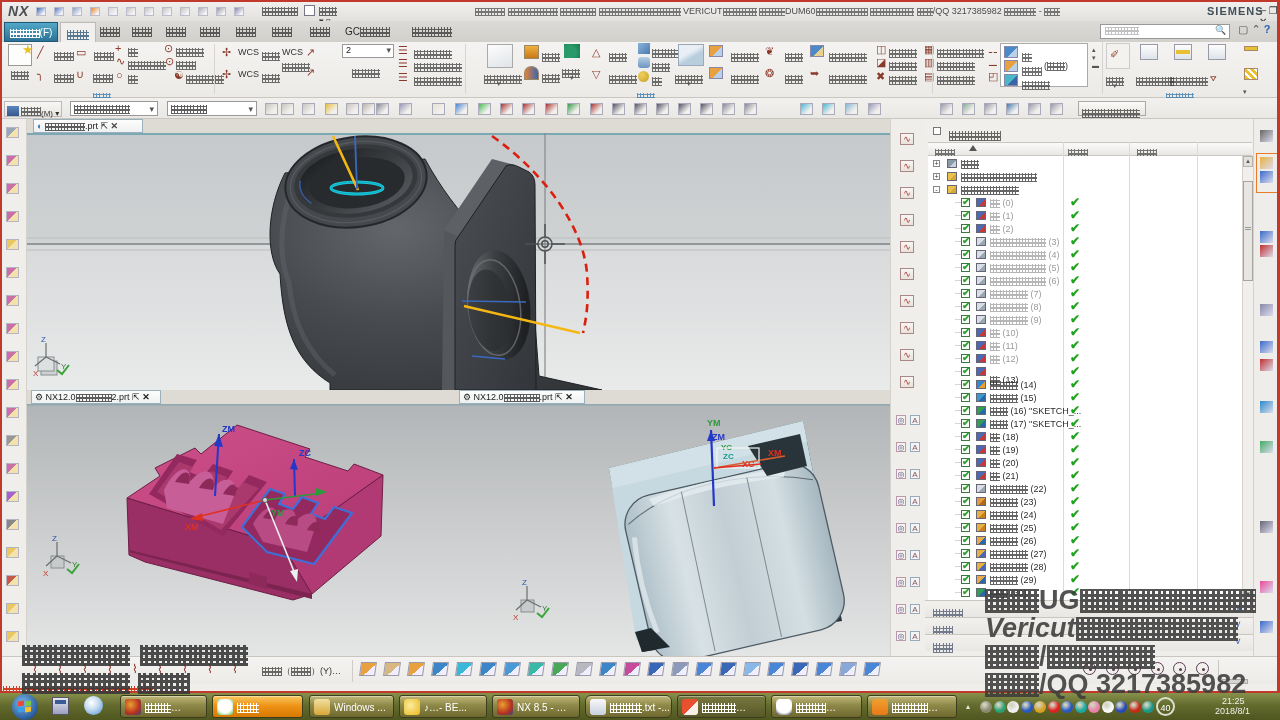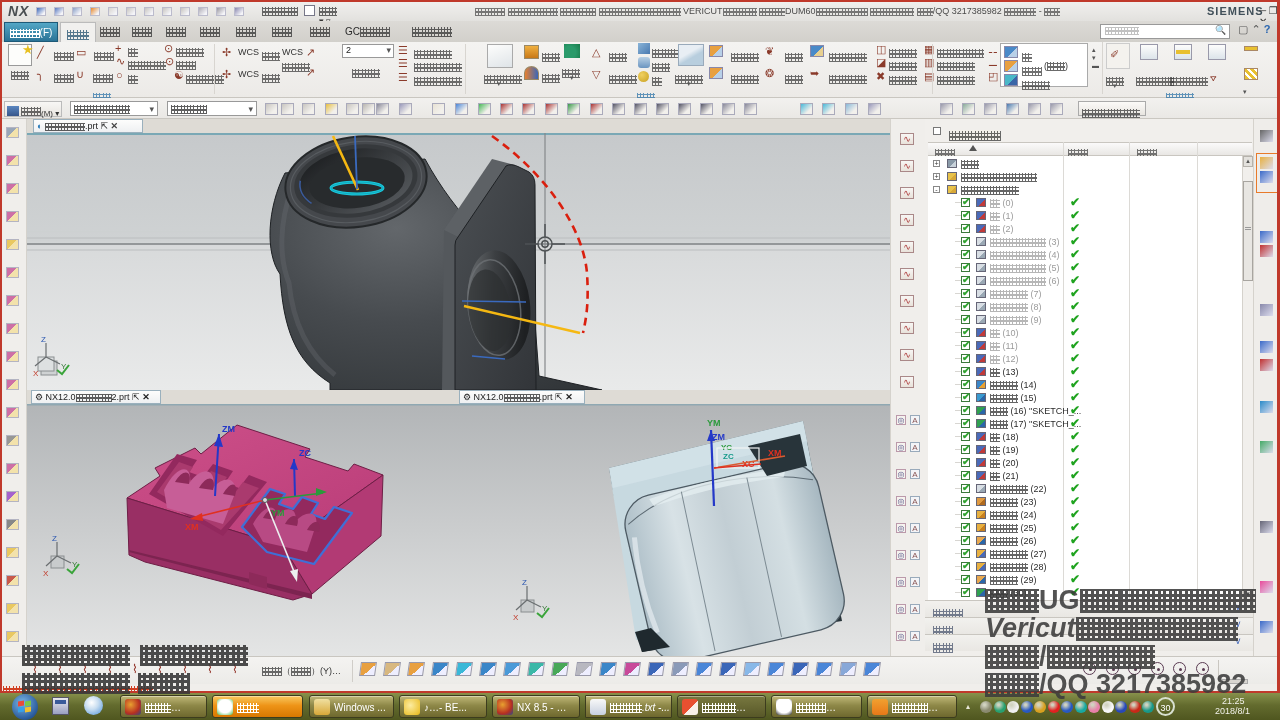--- a/index.html
+++ b/index.html
@@ -586,21 +586,21 @@
     <div style="position: absolute; left: 30px; top: 239px; width: 8px; height: 1px; background: rgb(216, 214, 210);"></div>
     <div style="position: absolute; left: 36px; top: 235px; width: 9px; height: 9px; border: 1.5px solid rgb(60, 122, 60); background: rgb(255, 255, 255);"></div>
     <div style="position: absolute; left: 37px; top: 233px; color: rgb(47, 163, 47); font-size: 10px; font-weight: bold;">✔</div>
     <div style="position: absolute; left: 51px; top: 235px; width: 10px; height: 9px; background: linear-gradient(135deg, rgb(74, 106, 184) 55%, rgb(192, 58, 58) 55%); border: 1px solid rgb(102, 102, 119);"></div>
     <div style="position: absolute; left: 65px; top: 235px; white-space: nowrap; font-size: 9px; color: rgb(155, 155, 155);"><span class="cj" style="width:10px;height:9px"></span> (12)</div>
     <div style="position: absolute; left: 145px; top: 232px; color: rgb(31, 163, 31); font-size: 12px; font-weight: bold;">✔</div>
     <div style="position: absolute; left: 30px; top: 252px; width: 8px; height: 1px; background: rgb(216, 214, 210);"></div>
     <div style="position: absolute; left: 36px; top: 248px; width: 9px; height: 9px; border: 1.5px solid rgb(60, 122, 60); background: rgb(255, 255, 255);"></div>
     <div style="position: absolute; left: 37px; top: 246px; color: rgb(47, 163, 47); font-size: 10px; font-weight: bold;">✔</div>
     <div style="position: absolute; left: 51px; top: 248px; width: 10px; height: 9px; background: linear-gradient(135deg, rgb(74, 106, 184) 55%, rgb(192, 58, 58) 55%); border: 1px solid rgb(102, 102, 119);"></div>
-    <div style="position: absolute; left: 65px; top: 248px; white-space: nowrap; font-size: 9px; color: rgb(43, 43, 43);"><span class="cj" style="width:10px;height:9px"></span> (13)</div>
+    <div style="position: absolute; left: 65px; top: 256px; white-space: nowrap; font-size: 9px; color: rgb(43, 43, 43);"><span class="cj" style="width:10px;height:9px"></span> (13)</div>
     <div style="position: absolute; left: 145px; top: 245px; color: rgb(31, 163, 31); font-size: 12px; font-weight: bold;">✔</div>
     <div style="position: absolute; left: 30px; top: 265px; width: 8px; height: 1px; background: rgb(216, 214, 210);"></div>
     <div style="position: absolute; left: 36px; top: 261px; width: 9px; height: 9px; border: 1.5px solid rgb(60, 122, 60); background: rgb(255, 255, 255);"></div>
     <div style="position: absolute; left: 37px; top: 259px; color: rgb(47, 163, 47); font-size: 10px; font-weight: bold;">✔</div>
     <div style="position: absolute; left: 51px; top: 261px; width: 10px; height: 9px; background: linear-gradient(135deg, rgb(58, 134, 200) 55%, rgb(232, 160, 48) 55%); border: 1px solid rgb(102, 102, 119);"></div>
     <div style="position: absolute; left: 65px; top: 261px; white-space: nowrap; font-size: 9px; color: rgb(43, 43, 43);"><span class="cj" style="width:28px;height:9px"></span> (14)</div>
     <div style="position: absolute; left: 145px; top: 258px; color: rgb(31, 163, 31); font-size: 12px; font-weight: bold;">✔</div>
     <div style="position: absolute; left: 30px; top: 278px; width: 8px; height: 1px; background: rgb(216, 214, 210);"></div>
     <div style="position: absolute; left: 36px; top: 274px; width: 9px; height: 9px; border: 1.5px solid rgb(60, 122, 60); background: rgb(255, 255, 255);"></div>
     <div style="position: absolute; left: 37px; top: 272px; color: rgb(47, 163, 47); font-size: 10px; font-weight: bold;">✔</div>
@@ -820,21 +820,21 @@
       <div style="position: absolute; left: 24px; top: 6px; white-space: nowrap; overflow: hidden; width: 57px; font-size: 10px; color: rgb(255, 255, 255);"><span class="cj" style="width:0px;height:10px;color:#fff;opacity:1"></span>Windows ...</div>
     </div>
     <div style="position: absolute; left: 399px; top: 2px; width: 88px; height: 23px; background: linear-gradient(rgb(192, 184, 120), rgb(142, 136, 72) 45%, rgb(110, 104, 46)); border: 1px solid rgb(60, 60, 30); border-radius: 3px; box-shadow: rgba(255, 255, 255, 0.4) 0px 1px 0px inset;">
       <div style="position: absolute; left: 4px; top: 3px; width: 16px; height: 16px; background: radial-gradient(circle at 40% 40%, rgb(252, 236, 160), rgb(232, 184, 24)); border-radius: 3px;"></div>
       <div style="position: absolute; left: 24px; top: 6px; white-space: nowrap; overflow: hidden; width: 60px; font-size: 10px; color: rgb(255, 255, 255);"><span class="cj" style="width:0px;height:10px;color:#fff;opacity:1"></span>♪…- BE...</div>
     </div>
     <div style="position: absolute; left: 492px; top: 2px; width: 88px; height: 23px; background: linear-gradient(rgb(192, 184, 120), rgb(142, 136, 72) 45%, rgb(110, 104, 46)); border: 1px solid rgb(60, 60, 30); border-radius: 3px; box-shadow: rgba(255, 255, 255, 0.4) 0px 1px 0px inset;">
       <div style="position: absolute; left: 4px; top: 3px; width: 16px; height: 16px; background: radial-gradient(circle at 35% 35%, rgb(232, 160, 48), rgb(184, 48, 32) 60%, rgb(42, 74, 138)); border-radius: 3px;"></div>
       <div style="position: absolute; left: 24px; top: 6px; white-space: nowrap; overflow: hidden; width: 60px; font-size: 10px; color: rgb(255, 255, 255);"><span class="cj" style="width:0px;height:10px;color:#fff;opacity:1"></span>NX 8.5 - …</div>
     </div>
-    <div style="position: absolute; left: 585px; top: 2px; width: 87px; height: 23px; background: linear-gradient(rgb(192, 184, 120), rgb(142, 136, 72) 45%, rgb(110, 104, 46)); border: 1px solid rgb(60, 60, 30); border-radius: 1px; box-shadow: rgba(255, 255, 255, 0.4) 0px 1px 0px inset; font-style: italic;">
+    <div style="position: absolute; left: 585px; top: 2px; width: 87px; height: 23px; background: linear-gradient(rgb(192, 184, 120), rgb(142, 136, 72) 45%, rgb(110, 104, 46)); border: 1px solid rgb(60, 60, 30); border-radius: 6px; box-shadow: rgba(255, 255, 255, 0.4) 0px 1px 0px inset;">
       <div style="position: absolute; left: 4px; top: 3px; width: 16px; height: 16px; background: linear-gradient(rgb(248, 248, 248), rgb(200, 208, 224)); border-radius: 3px;"></div>
       <div style="position: absolute; left: 24px; top: 6px; white-space: nowrap; overflow: hidden; width: 59px; font-size: 10px; color: rgb(255, 255, 255);"><span class="cj" style="width:32px;height:10px;color:#fff;opacity:1"></span>.txt -...</div>
     </div>
     <div style="position: absolute; left: 677px; top: 2px; width: 89px; height: 23px; background: linear-gradient(rgb(120, 120, 64), rgb(88, 88, 40)); border: 1px solid rgb(60, 60, 30); border-radius: 3px; box-shadow: rgba(255, 255, 255, 0.4) 0px 1px 0px inset;">
       <div style="position: absolute; left: 4px; top: 3px; width: 16px; height: 16px; background: linear-gradient(135deg, rgb(232, 80, 48) 55%, rgb(248, 240, 232) 55%); border-radius: 3px;"></div>
       <div style="position: absolute; left: 24px; top: 6px; white-space: nowrap; overflow: hidden; width: 61px; font-size: 10px; color: rgb(255, 255, 255);"><span class="cj" style="width:34px;height:10px;color:#fff;opacity:1"></span>…</div>
     </div>
     <div style="position: absolute; left: 771px; top: 2px; width: 91px; height: 23px; background: linear-gradient(rgb(192, 184, 120), rgb(142, 136, 72) 45%, rgb(110, 104, 46)); border: 1px solid rgb(60, 60, 30); border-radius: 3px; box-shadow: rgba(255, 255, 255, 0.4) 0px 1px 0px inset;">
       <div style="position: absolute; left: 4px; top: 3px; width: 16px; height: 16px; background: radial-gradient(circle at 50% 40%, rgb(255, 255, 255) 60%, rgb(34, 34, 34)); border-radius: 3px;"></div>
       <div style="position: absolute; left: 24px; top: 6px; white-space: nowrap; overflow: hidden; width: 63px; font-size: 10px; color: rgb(255, 255, 255);"><span class="cj" style="width:30px;height:10px;color:#fff;opacity:1"></span>…</div>
@@ -850,21 +850,21 @@
     <div style="position: absolute; left: 1020.5px; top: 8px; width: 12px; height: 12px; border-radius: 50%; background: radial-gradient(circle at 38% 32%, rgba(255, 255, 255, 0.7) 8%, rgb(40, 88, 192) 55%);"></div>
     <div style="position: absolute; left: 1034px; top: 8px; width: 12px; height: 12px; border-radius: 50%; background: radial-gradient(circle at 38% 32%, rgba(255, 255, 255, 0.7) 8%, rgb(216, 160, 32) 55%);"></div>
     <div style="position: absolute; left: 1047.5px; top: 8px; width: 12px; height: 12px; border-radius: 50%; background: radial-gradient(circle at 38% 32%, rgba(255, 255, 255, 0.7) 8%, rgb(224, 32, 32) 55%);"></div>
     <div style="position: absolute; left: 1061px; top: 8px; width: 12px; height: 12px; border-radius: 50%; background: radial-gradient(circle at 38% 32%, rgba(255, 255, 255, 0.7) 8%, rgb(40, 88, 192) 55%);"></div>
     <div style="position: absolute; left: 1074.5px; top: 8px; width: 12px; height: 12px; border-radius: 50%; background: radial-gradient(circle at 38% 32%, rgba(255, 255, 255, 0.7) 8%, rgb(24, 168, 160) 55%);"></div>
     <div style="position: absolute; left: 1088px; top: 8px; width: 12px; height: 12px; border-radius: 50%; background: radial-gradient(circle at 38% 32%, rgba(255, 255, 255, 0.7) 8%, rgb(232, 128, 168) 55%);"></div>
     <div style="position: absolute; left: 1101.5px; top: 8px; width: 12px; height: 12px; border-radius: 50%; background: radial-gradient(circle at 38% 32%, rgba(255, 255, 255, 0.7) 8%, rgb(248, 248, 248) 55%);"></div>
     <div style="position: absolute; left: 1115px; top: 8px; width: 12px; height: 12px; border-radius: 50%; background: radial-gradient(circle at 38% 32%, rgba(255, 255, 255, 0.7) 8%, rgb(40, 72, 184) 55%);"></div>
     <div style="position: absolute; left: 1128.5px; top: 8px; width: 12px; height: 12px; border-radius: 50%; background: radial-gradient(circle at 38% 32%, rgba(255, 255, 255, 0.7) 8%, rgb(200, 40, 24) 55%);"></div>
     <div style="position: absolute; left: 1142px; top: 8px; width: 12px; height: 12px; border-radius: 50%; background: radial-gradient(circle at 38% 32%, rgba(255, 255, 255, 0.7) 8%, rgb(24, 152, 136) 55%);"></div>
-    <div style="position: absolute; left: 1156px; top: 4px; width: 19px; height: 19px; border-radius: 50%; border: 2px solid rgb(216, 224, 208); color: rgb(255, 255, 255); font-size: 9px; text-align: center; line-height: 18px;">30</div>
+    <div style="position: absolute; left: 1156px; top: 4px; width: 19px; height: 19px; border-radius: 50%; border: 2px solid rgb(216, 224, 208); color: rgb(255, 255, 255); font-size: 9px; text-align: center; line-height: 18px;">40</div>
     <div style="position: absolute; left: 1222px; top: 3px; color: rgb(240, 240, 232); font-size: 9px;">21:25</div>
     <div style="position: absolute; left: 1215px; top: 13px; color: rgb(240, 240, 232); font-size: 9px;">2018/8/1</div>
   </div>
 
 <div class="ab" id="wmBL" style="left:22px;top:645px">
     <div style="color:#3a3a3a;opacity:.9"><span class="cjb" style="width:108px;height:21px"></span><span style="display:inline-block;width:10px"></span><span class="cjb" style="width:108px;height:21px"></span></div>
     <div style="color:#3a3a3a;opacity:.9;margin-top:7px"><span class="cjb" style="width:108px;height:21px"></span><span style="display:inline-block;width:8px"></span><span class="cjb" style="width:52px;height:21px"></span></div>
   </div>
 <div class="ab" id="wmBR" style="left:985px;top:585px">
     <div style="color:#3c3c3c;opacity:.88;font-family:'Liberation Sans';font-weight:bold">

